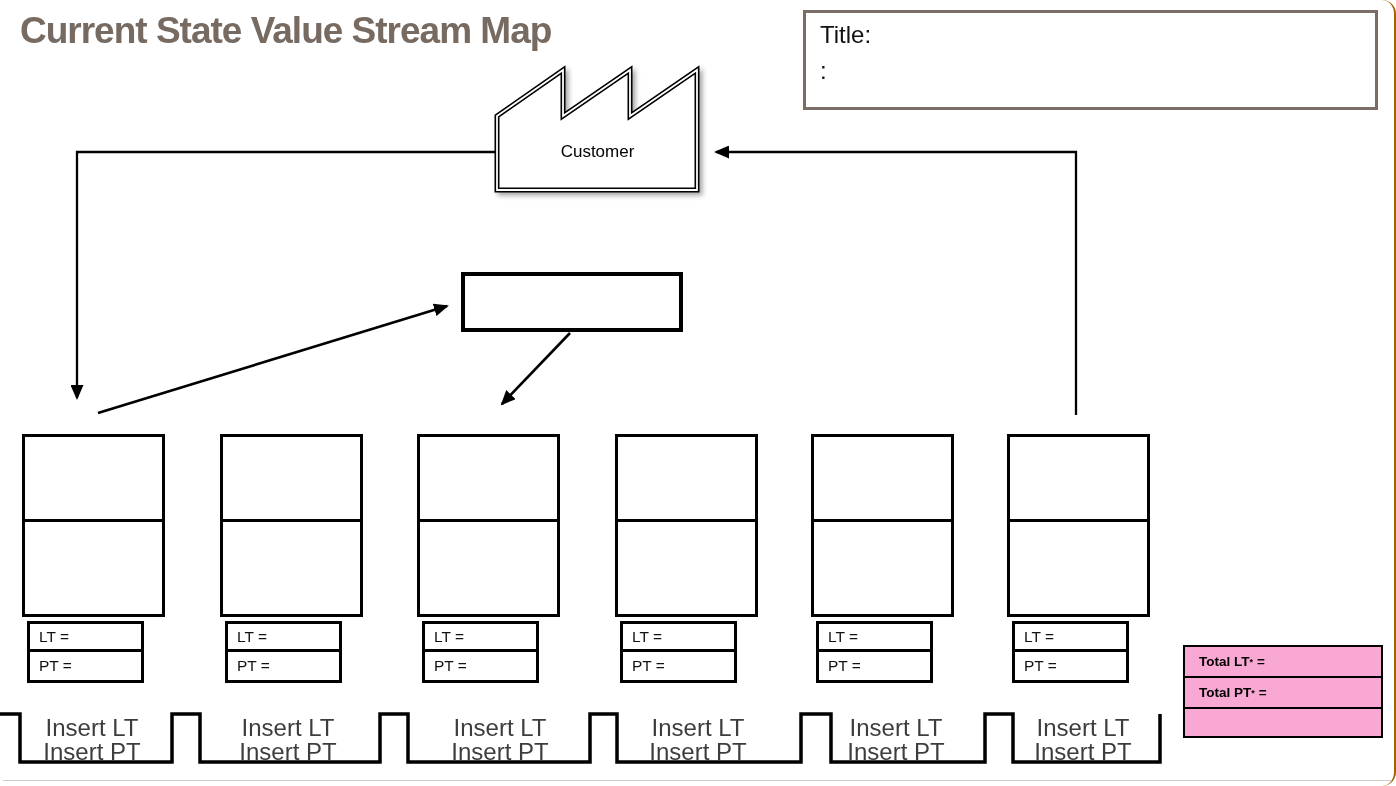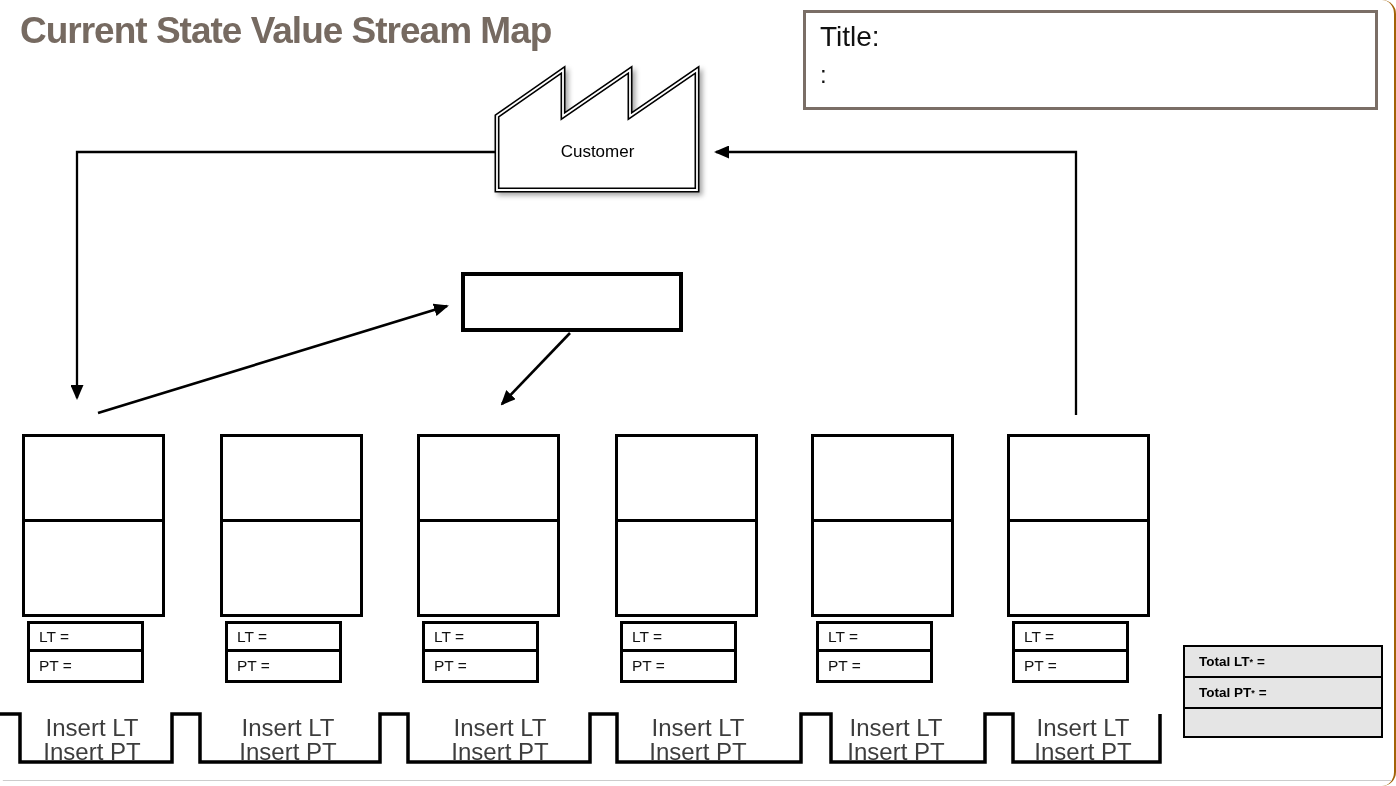--- a/index.html
+++ b/index.html
@@ -9,21 +9,21 @@
   #slide-bottom-edge{position:absolute;left:0;top:780px;width:1396px;height:0;
          border-top:1.5px solid #cccccc;}
 
   
   #page-title{position:absolute;left:20px;top:10px;font-size:37px;font-weight:bold;
          color:#766a61;letter-spacing:-1px;white-space:nowrap;}
 
   
   #title-box{position:absolute;left:803px;top:10px;width:575px;height:100px;
          border:3px solid #7a6e66;box-sizing:border-box;background:#fff;}
-  #title-box .tb-line1{margin:8px 0 0 14px;font-size:28px;color:#111;}
+  #title-box .tb-line1{margin:8px 0 0 14px;font-size:24px;color:#111;}
   #title-box .tb-line2{margin:8px 0 0 14px;font-size:24px;color:#111;}
 
   
   #footnote{position:absolute;left:1098px;top:131px;width:284px;font-size:10.5px;
          color:#1b1b1b;line-height:13px;}
   #footnote .fn2{padding-left:24px;}
 
   
   #diagram-canvas{position:absolute;left:0;top:0;width:1396px;height:786px;}
 
@@ -47,21 +47,21 @@
   .ltpt-box .lt-row{height:28px;border-bottom:3px solid #000;box-sizing:border-box;
          display:flex;align-items:center;padding-left:9px;}
   .ltpt-box .pt-row{height:28px;display:flex;align-items:center;padding-left:9px;text-align:center;}
 
   
   .insert-label{position:absolute;top:716px;width:140px;text-align:center;
          font-size:24px;line-height:24px;color:#3d3d3d;}
 
   
   #totals-box{position:absolute;left:1183px;top:645px;width:200px;height:93px;
-         border:2.5px solid #000;box-sizing:border-box;background:#e5e5e5;
+         border:2.5px solid #000;box-sizing:border-box;background:#f9a8d4;
          font-size:13.5px;font-weight:bold;color:#000;}
   #totals-box .t-row{height:31px;display:flex;align-items:center;padding-left:14px;
          box-sizing:border-box;}
   #totals-box .t-row.rb{border-bottom:2.5px solid #000;}
   #totals-box sup{font-size:9px;vertical-align:super;}
   #totals-box .eq{margin-left:4px;}
 </style>
 </head>
 <body>
 

